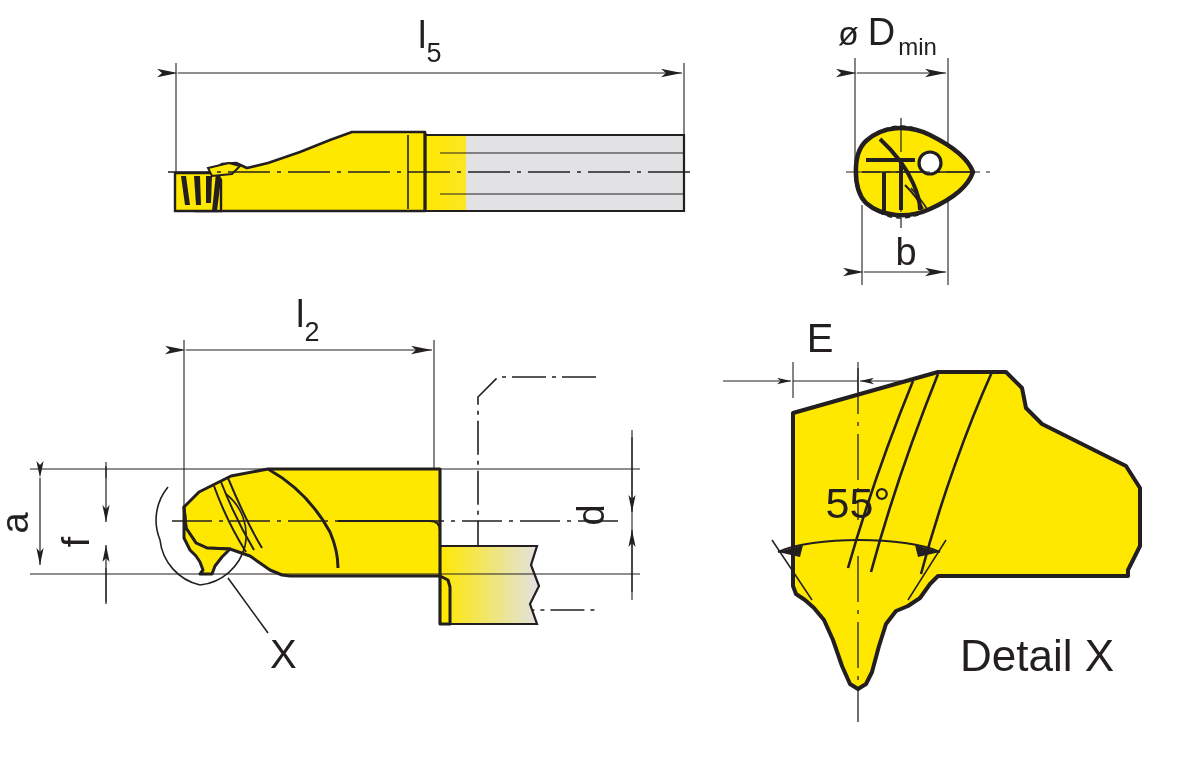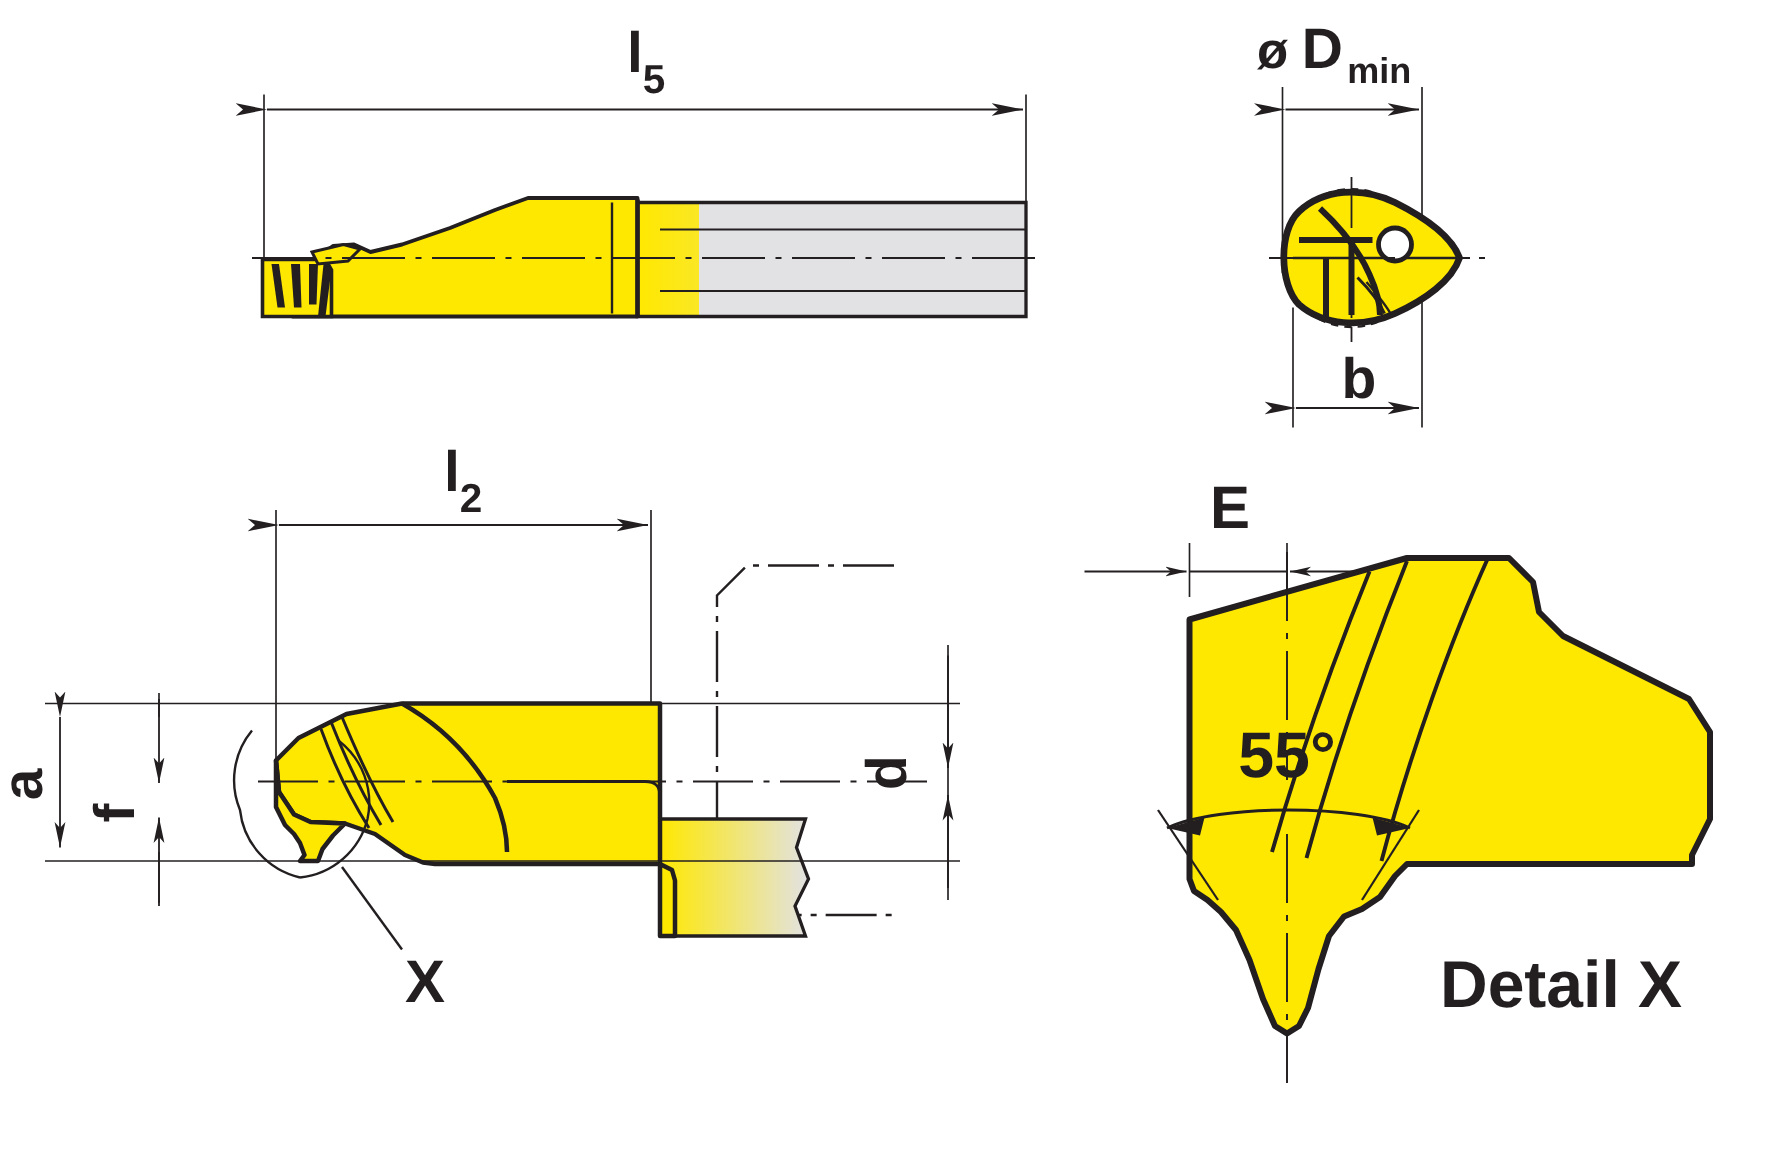--- a/index.html
+++ b/index.html
@@ -10,21 +10,20 @@
   }
   body {
     font-family: "Liberation Sans", sans-serif;
   }
   #sheet {
     position: relative;
     width: 1182px;
     height: 780px;
     background: #ffffff;
     overflow: hidden;
-    font-weight: bold;
   }
   #sheet svg {
     display: block;
   }
   .dimtext {
     font-family: "Liberation Sans", sans-serif;
     fill: #231f20;
   }
 </style>
 </head>

